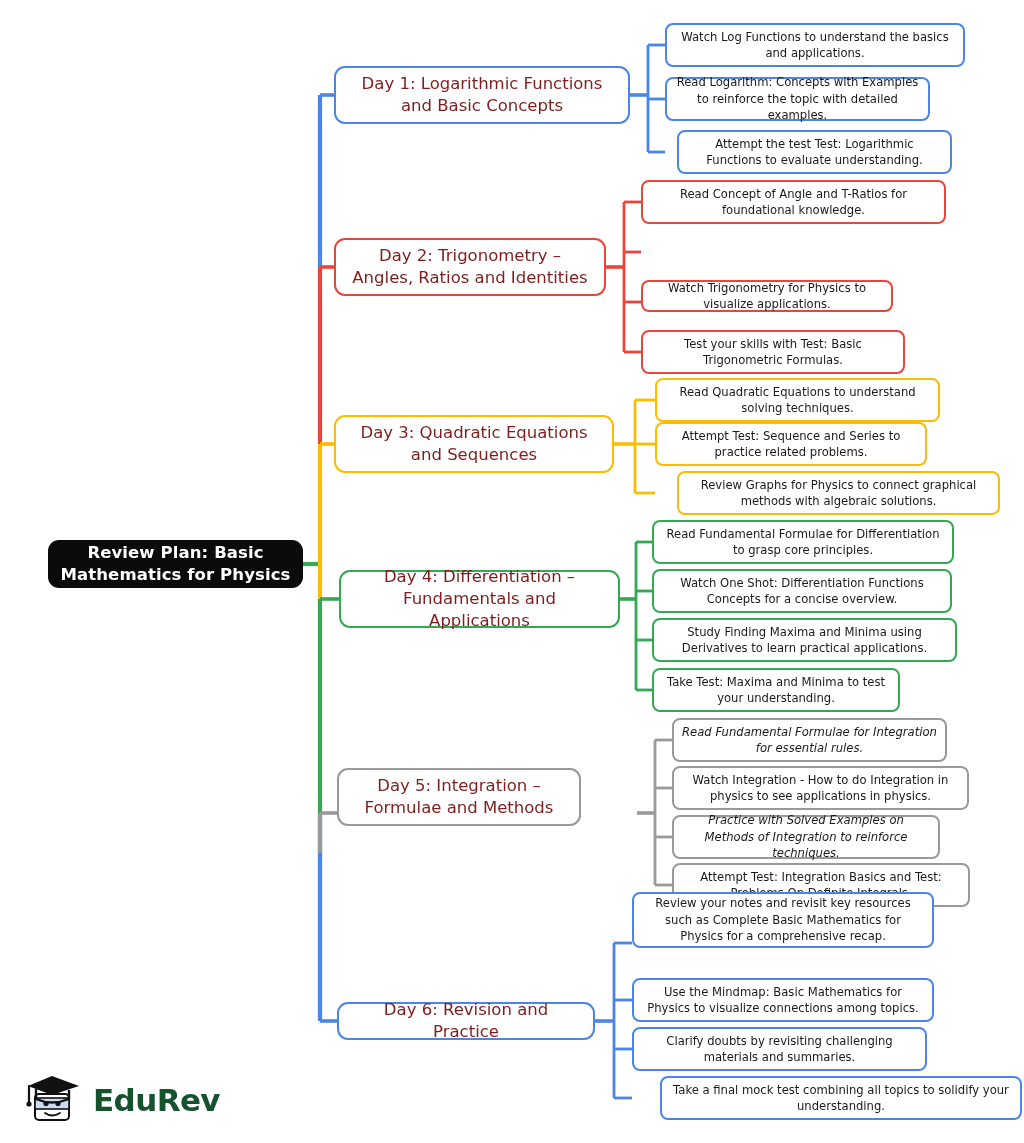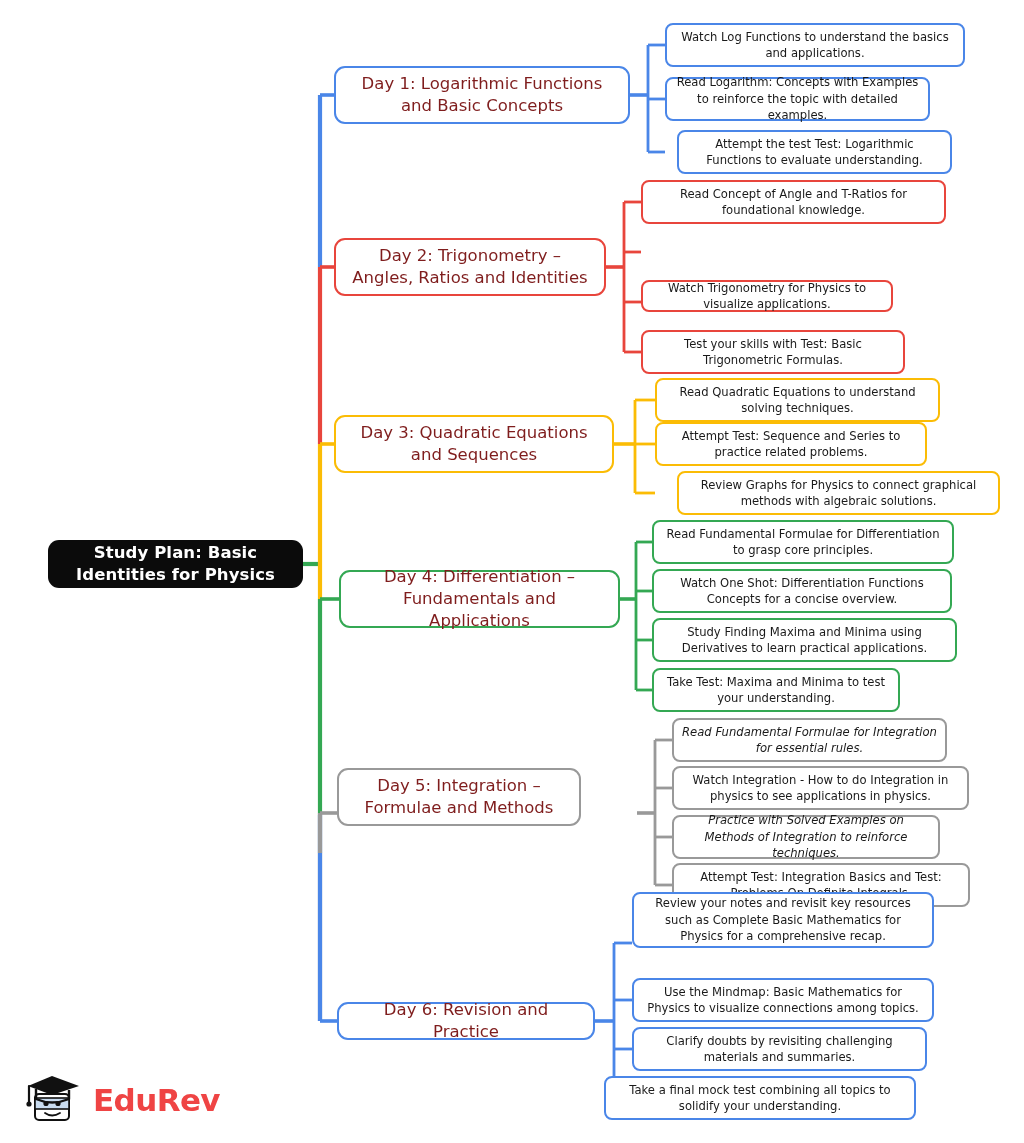--- a/index.html
+++ b/index.html
@@ -80,21 +80,21 @@
     z-index: 6;
   }
   #logo .logo-mark {
     position: relative;
     width: 58px;
     height: 56px;
   }
   #logo .logo-text {
     font-size: 31px;
     font-weight: bold;
-    color: #ef4444;
+    color: #14532d;
     letter-spacing: -0.6px;
     font-family: "DejaVu Sans", sans-serif;
   }
 </style>
 </head>
 <body>
 
 <div id="mindmap">
 
   <svg id="edges" width="1024" height="1143" viewBox="0 0 1024 1143" aria-hidden="true">
@@ -141,21 +141,21 @@
       <path d="M655 837 H672" stroke="#999999" stroke-width="2.8" fill="none" stroke-linecap="butt" stroke-linejoin="miter"></path>
       <path d="M655 885 H672" stroke="#999999" stroke-width="2.8" fill="none" stroke-linecap="butt" stroke-linejoin="miter"></path>
       <path d="M595 1021 H614" stroke="#4a86e8" stroke-width="3.6" fill="none" stroke-linecap="butt" stroke-linejoin="miter"></path>
       <path d="M614 943 V1098" stroke="#4a86e8" stroke-width="2.8" fill="none" stroke-linecap="butt" stroke-linejoin="miter"></path>
       <path d="M614 943 H632" stroke="#4a86e8" stroke-width="2.8" fill="none" stroke-linecap="butt" stroke-linejoin="miter"></path>
       <path d="M614 1000 H632" stroke="#4a86e8" stroke-width="2.8" fill="none" stroke-linecap="butt" stroke-linejoin="miter"></path>
       <path d="M614 1049 H632" stroke="#4a86e8" stroke-width="2.8" fill="none" stroke-linecap="butt" stroke-linejoin="miter"></path>
       <path d="M614 1098 H632" stroke="#4a86e8" stroke-width="2.8" fill="none" stroke-linecap="butt" stroke-linejoin="miter"></path>
     </svg>
 
-  <div class="node root-node" style="left:48px; top:540px; width:255px; height:48px;">Study Plan: Basic Identities for Physics</div>
+  <div class="node root-node" style="left:48px; top:540px; width:255px; height:48px;">Review Plan: Basic Mathematics for Physics</div>
 
   <div class="node day-node" style="left:334px; top:66px; width:296px; height:58px; border-color:#4a86e8;">Day 1: Logarithmic Functions and Basic Concepts</div>
   <div class="node leaf-node" style="left:665px; top:23px; width:300px; height:44px; border-color:#4a86e8;">Watch Log Functions to understand the basics and applications.</div>
   <div class="node leaf-node" style="left:665px; top:77px; width:265px; height:44px; border-color:#4a86e8;">Read Logarithm: Concepts with Examples to reinforce the topic with detailed examples.</div>
   <div class="node leaf-node" style="left:665px; top:130px; width:275px; height:44px; border-color:#4a86e8;margin-left:12px;">Attempt the test Test: Logarithmic Functions to evaluate understanding.</div>
 
   <div class="node day-node" style="left:334px; top:238px; width:272px; height:58px; border-color:#e8453c;">Day 2: Trigonometry – Angles, Ratios and Identities</div>
   <div class="node leaf-node" style="left:641px; top:180px; width:305px; height:44px; border-color:#e8453c;">Read Concept of Angle and T-Ratios for foundational knowledge.</div>
   <div class="node leaf-node" style="left:641px; top:280px; width:252px; height:32px; border-color:#e8453c;">Watch Trigonometry for Physics to visualize applications.</div>
   <div class="node leaf-node" style="left:641px; top:330px; width:264px; height:44px; border-color:#e8453c;">Test your skills with Test: Basic Trigonometric Formulas.</div>
@@ -174,21 +174,21 @@
   <div class="node day-node" style="left:337px; top:768px; width:244px; height:58px; border-color:#999999;">Day 5: Integration – Formulae and Methods</div>
   <div class="node leaf-node" style="left:672px; top:718px; width:275px; height:44px; border-color:#999999;font-style:italic;">Read Fundamental Formulae for Integration for essential rules.</div>
   <div class="node leaf-node" style="left:672px; top:766px; width:297px; height:44px; border-color:#999999;">Watch Integration - How to do Integration in physics to see applications in physics.</div>
   <div class="node leaf-node" style="left:672px; top:815px; width:268px; height:44px; border-color:#999999;font-style:italic;">Practice with Solved Examples on Methods of Integration to reinforce techniques.</div>
   <div class="node leaf-node" style="left:672px; top:863px; width:298px; height:44px; border-color:#999999;">Attempt Test: Integration Basics and Test: Problems On Definite Integrals.</div>
 
   <div class="node day-node" style="left:337px; top:1002px; width:258px; height:38px; border-color:#4a86e8;">Day 6: Revision and Practice</div>
   <div class="node leaf-node" style="left:632px; top:892px; width:302px; height:56px; border-color:#4a86e8;">Review your notes and revisit key resources such as Complete Basic Mathematics for Physics for a comprehensive recap.</div>
   <div class="node leaf-node" style="left:632px; top:978px; width:302px; height:44px; border-color:#4a86e8;">Use the Mindmap: Basic Mathematics for Physics to visualize connections among topics.</div>
   <div class="node leaf-node" style="left:632px; top:1027px; width:295px; height:44px; border-color:#4a86e8;">Clarify doubts by revisiting challenging materials and summaries.</div>
-  <div class="node leaf-node" style="left:604px; top:1076px; width:312px; height:44px; border-color:#4a86e8;">Take a final mock test combining all topics to solidify your understanding.</div>
+  <div class="node leaf-node" style="left:660px; top:1076px; width:362px; height:44px; border-color:#4a86e8;">Take a final mock test combining all topics to solidify your understanding.</div>
 
   <div id="logo">
     <span class="logo-mark">
       <svg width="58" height="56" viewBox="0 0 58 56" aria-hidden="true">
 
         <rect x="9" y="22" width="34" height="26" rx="4" ry="4" fill="#ffffff" stroke="#111111" stroke-width="2"></rect>
 
         <rect x="9" y="26" width="34" height="11" fill="#c9dcf0" stroke="#111111" stroke-width="1.6"></rect>
         <circle cx="20" cy="31.5" r="2.6" fill="#111111"></circle>
         <circle cx="32" cy="31.5" r="2.6" fill="#111111"></circle>

